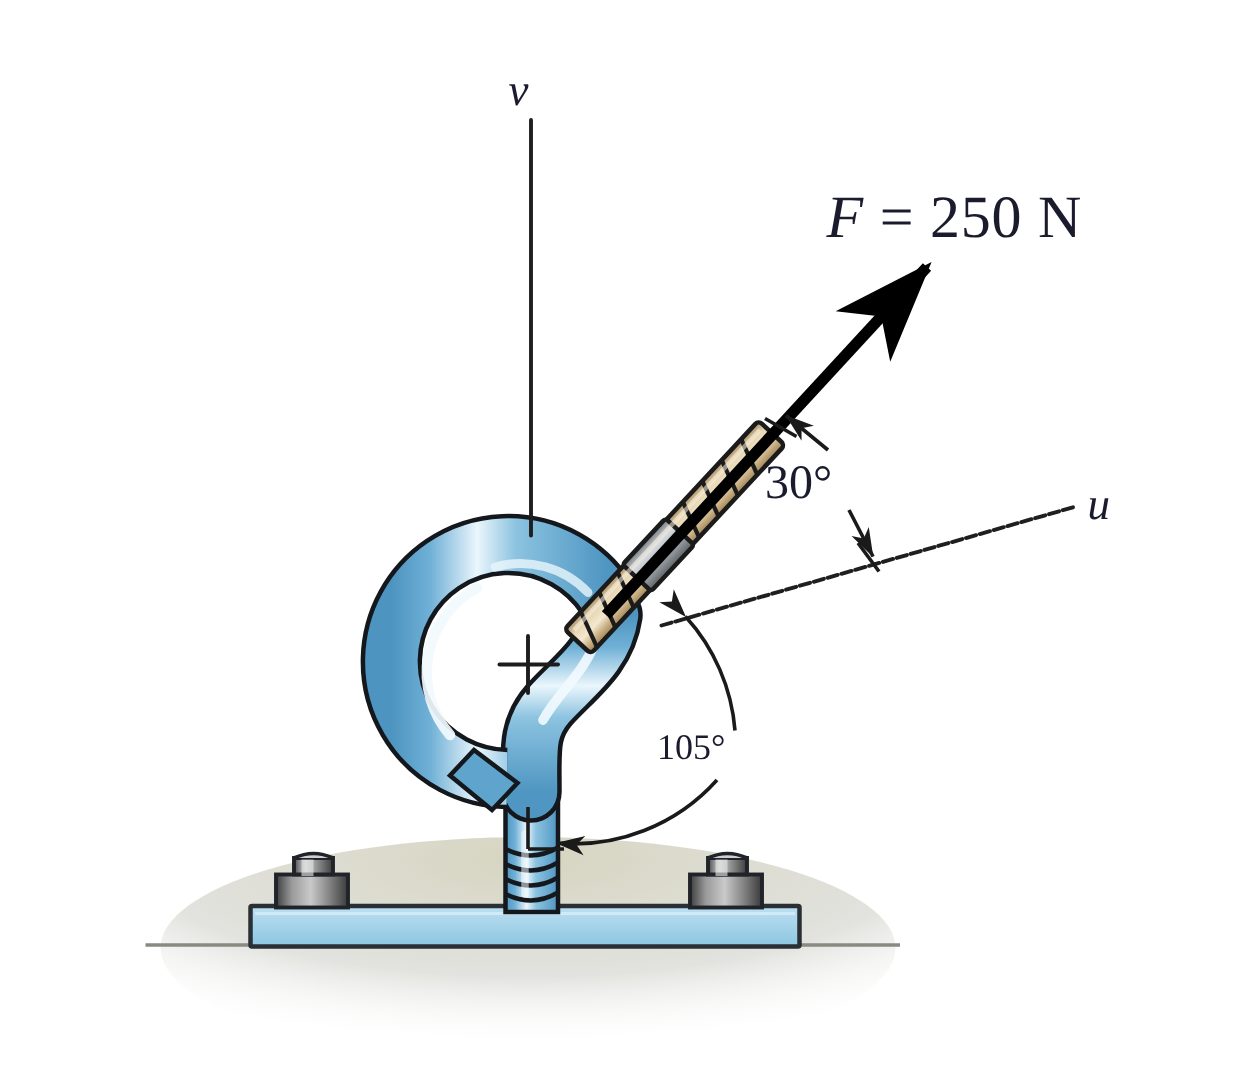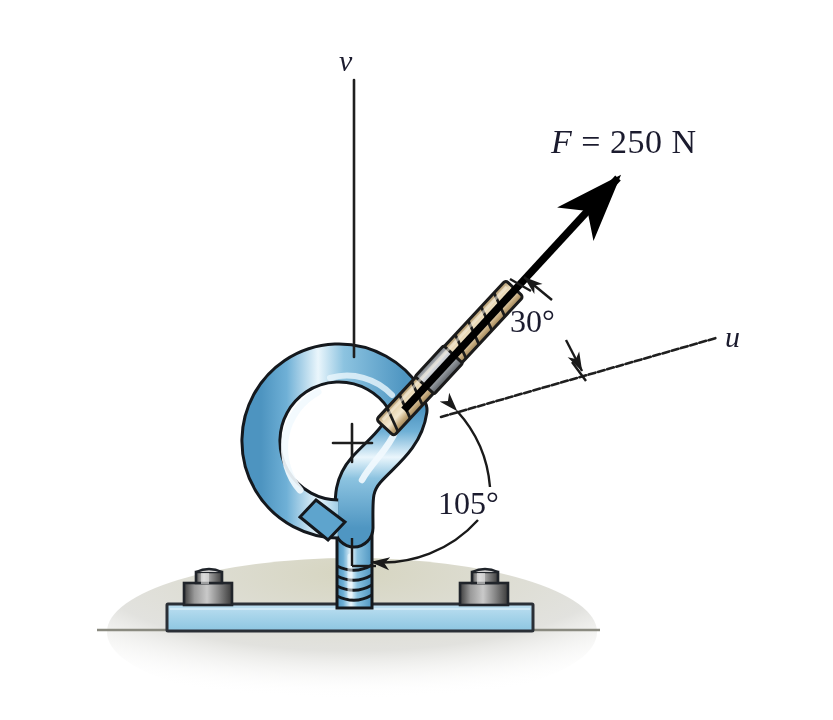--- a/index.html
+++ b/index.html
@@ -38,35 +38,35 @@
     left: 339px;
     top: 46px;
   }
   .lbl-u {
     font-style: italic;
     font-size: 30px;
     left: 725px;
     top: 322px;
   }
   .lbl-force {
-    font-size: 34px;
+    font-size: 40px;
     left: 551px;
     top: 125px;
     letter-spacing: 0.5px;
   }
   .lbl-force .it {
     font-style: italic;
   }
   .lbl-a30 {
     font-size: 32px;
     left: 510px;
     top: 305px;
   }
   .lbl-a105 {
-    font-size: 32px;
+    font-size: 24px;
     left: 438px;
     top: 487px;
   }
 </style>
 </head>
 <body>
 
 <div id="figure-root">
 
   <svg id="figure-svg" viewBox="0 0 833 720" xmlns="http://www.w3.org/2000/svg">

